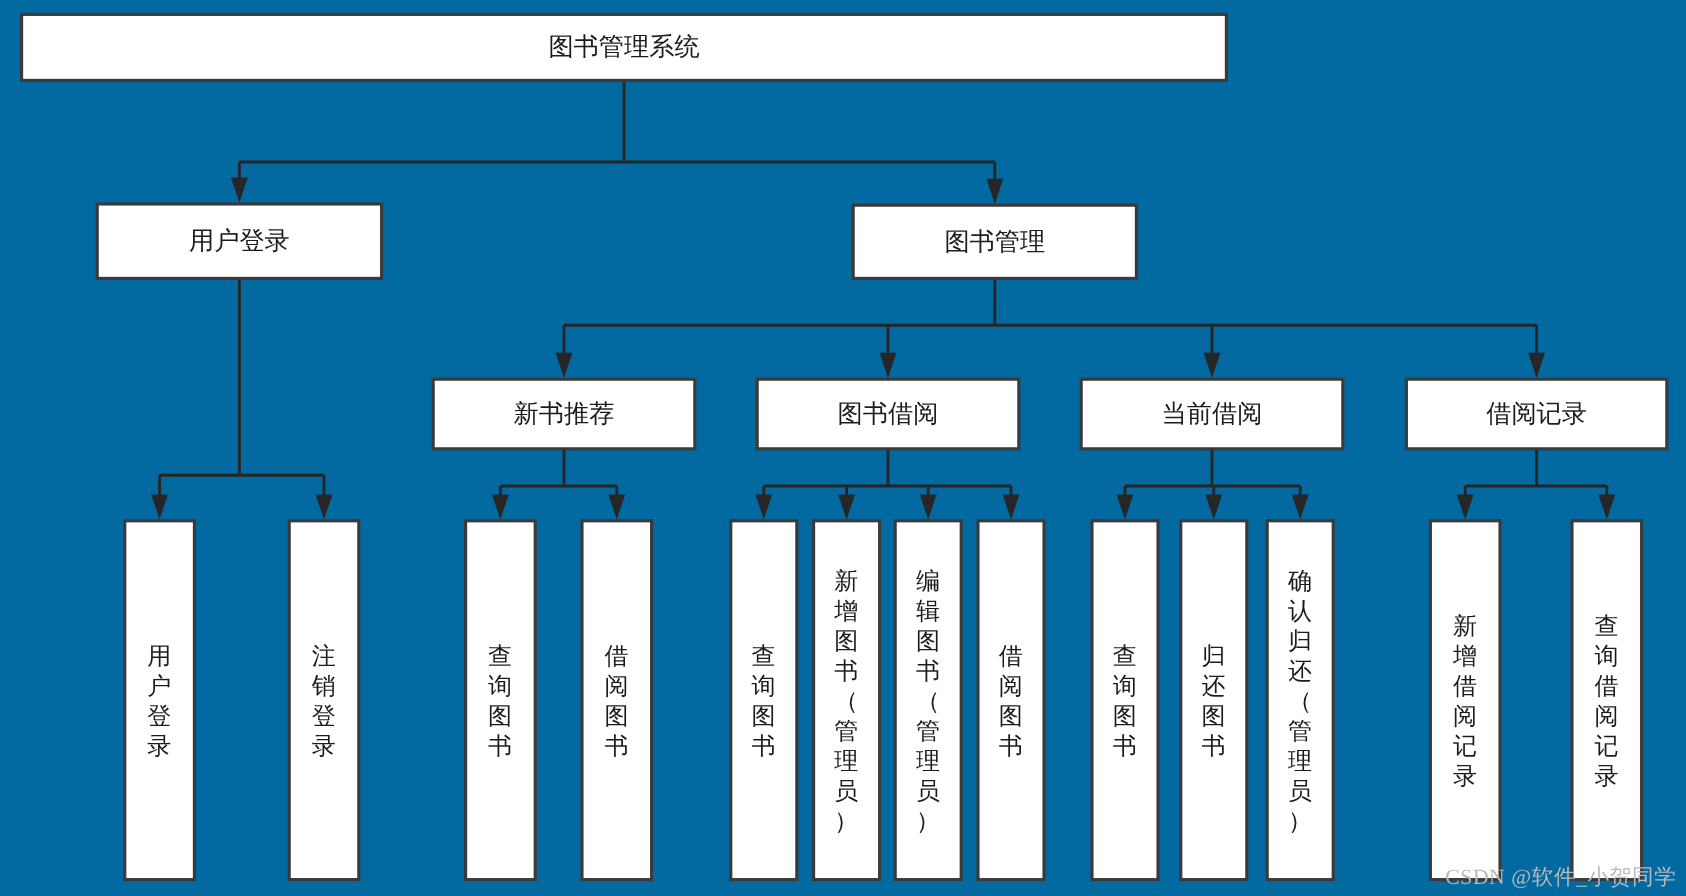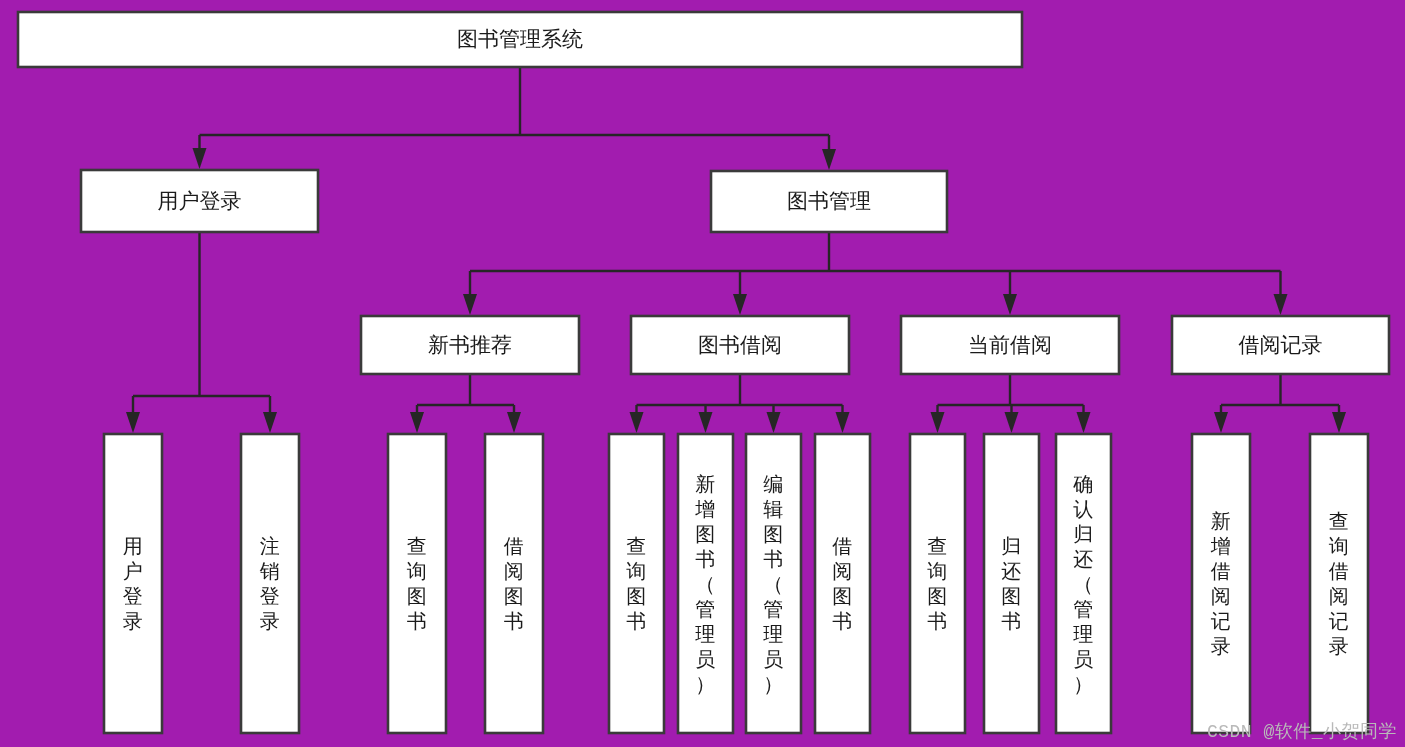--- a/index.html
+++ b/index.html
@@ -12,21 +12,21 @@
     width: 1405px;
     height: 747px;
     font-family: "Liberation Sans", "DejaVu Sans", sans-serif;
     overflow: hidden;
     position: relative;
   }
   #diagram-root {
     position: relative;
     width: 1405px;
     height: 747px;
-    background: #a21caf;
+    background: #0369a1;
   }
   svg#tree-svg {
     position: absolute;
     left: 0;
     top: 0;
     width: 1405px;
     height: 747px;
     display: block;
   }
   .node-box {
@@ -52,21 +52,21 @@
     stroke-linecap: butt;
   }
   .arrow-head {
     fill: #262626;
     stroke: none;
   }
   .watermark {
     position: absolute;
     right: 8px;
     bottom: 4px;
-    font-family: Liberation Mono, monospace;
+    font-family: Liberation Serif, serif;
     font-size: 18px;
     color: #b9b9b9;
     white-space: nowrap;
     user-select: none;
     letter-spacing: 0.5px;
   }
 </style>
 </head>
 <body>
 

